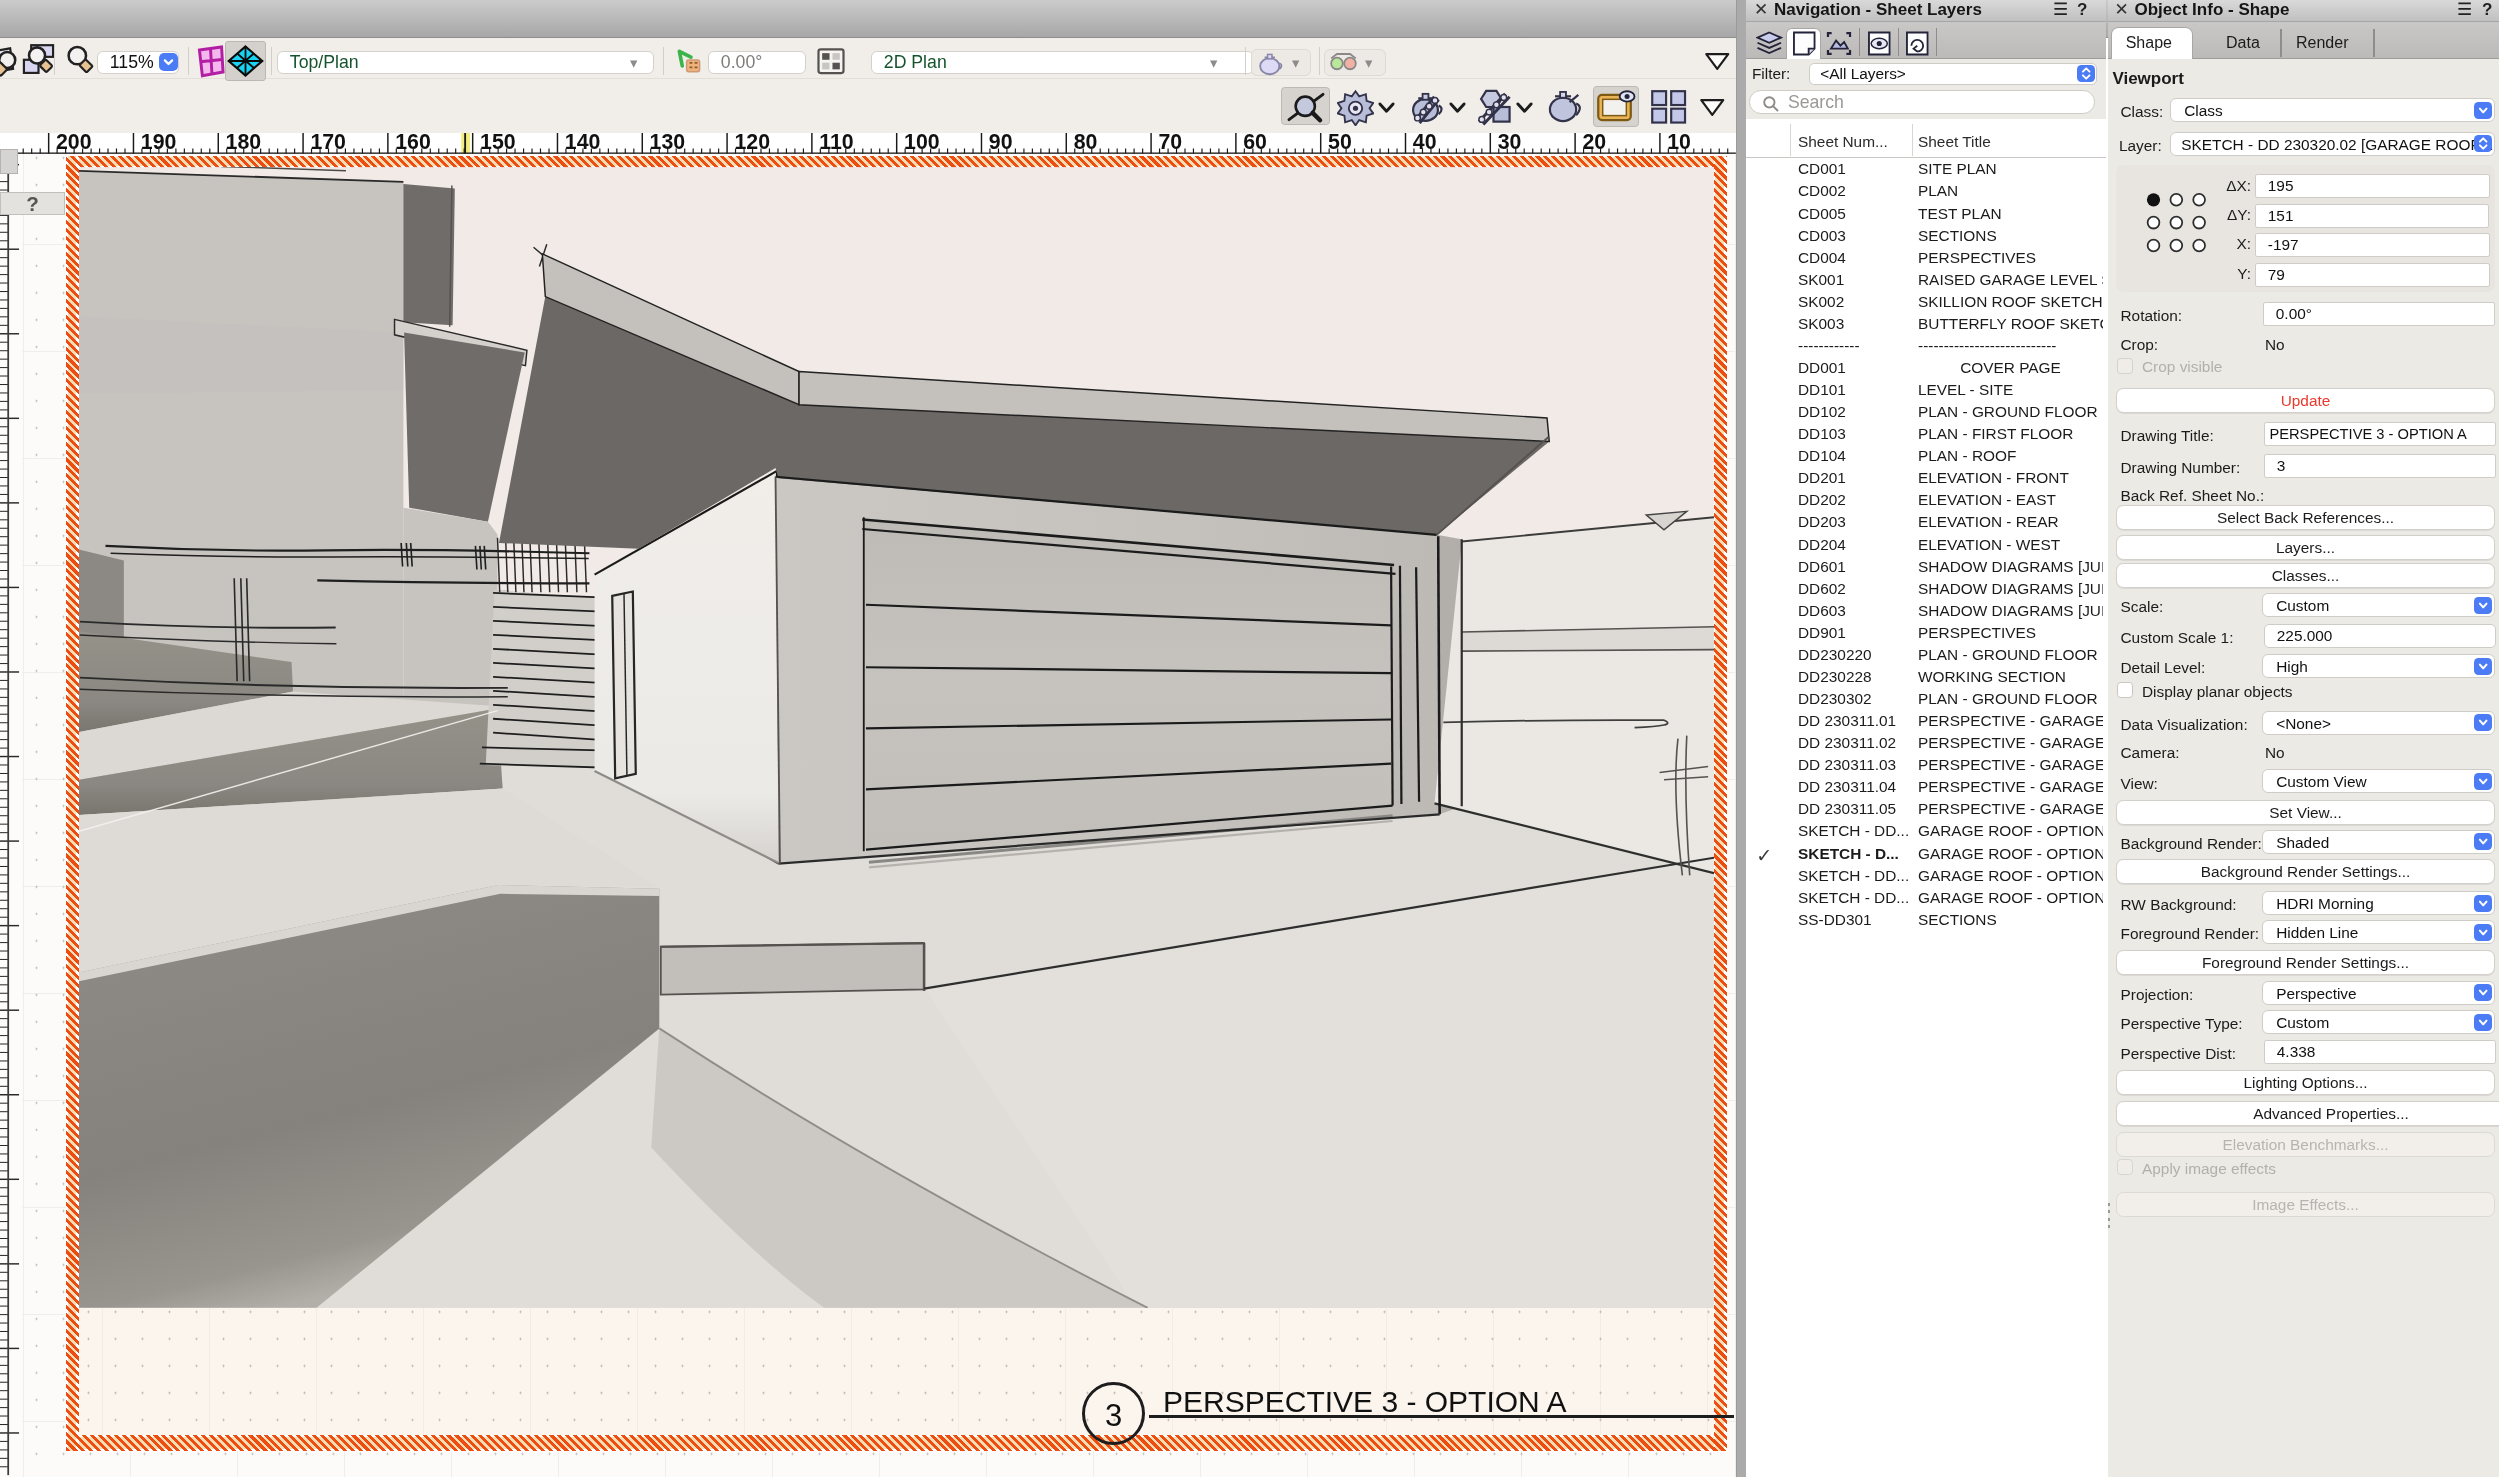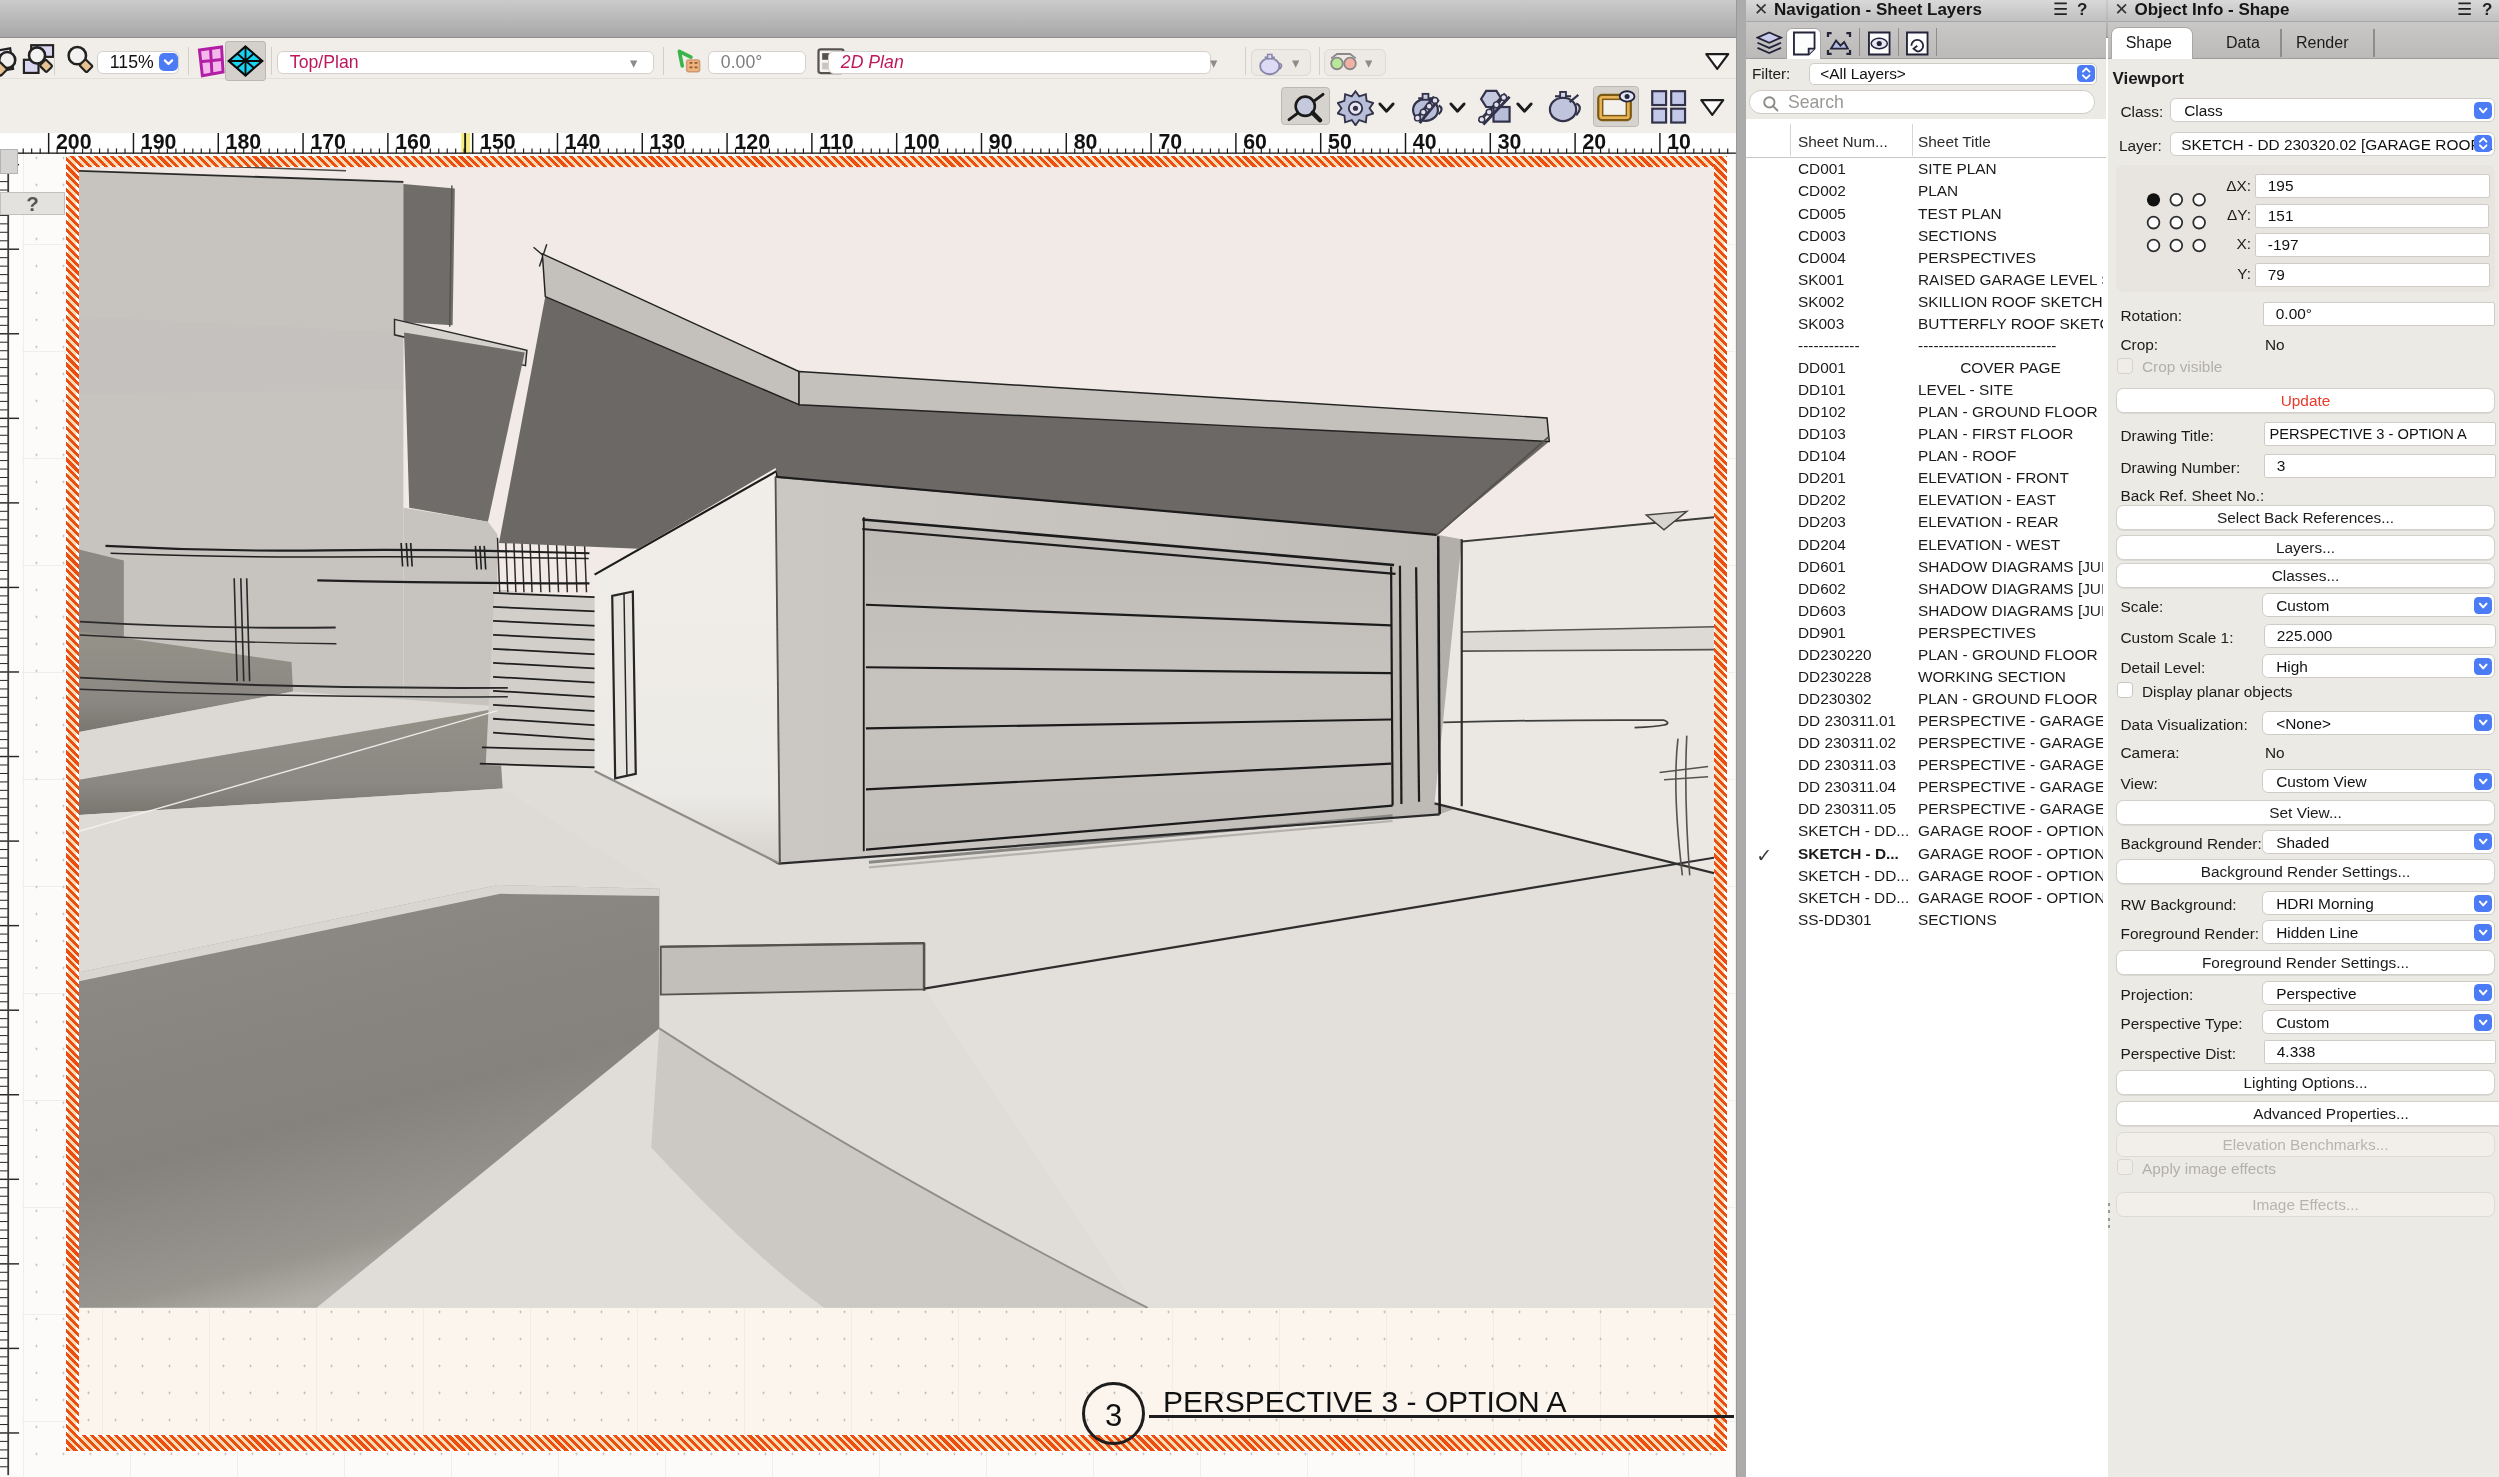--- a/index.html
+++ b/index.html
@@ -8,21 +8,21 @@
   #app { position:relative; width:2500px; height:1477px; background:#fff; }
 
   
   #titlebar { left:0; top:0; width:2500px; height:38px;
     background:linear-gradient(#cbcbcb,#a7a7a7); border-bottom:0.7px solid #8e8e8e; }
 
   
   #toolbar { left:0; top:38px; width:1736px; height:96px; background:#f1eee9; border-bottom:0.7px solid #c9c6c0; }
   .tsep { position:absolute; width:0.7px; background:#d2cfc9; top:8.8px; height:28px; }
   .tfield { position:absolute; top:12.5px; height:23px; background:#fff; border:0.7px solid #d4d1cc; border-radius:5.9px;
-     font-size:17.7px; color:#be185d; line-height:21.3px; padding-left:11.8px; }
+     font-size:17.7px; color:#14532d; line-height:21.3px; padding-left:11.8px; }
   .tchev { position:absolute; color:#8e8c8a; font-size:14.7px; top:16px; }
   .bluebtn { position:absolute; background:#4b7bf5; border-radius:5.1px; color:#fff; text-align:center; }
 
   
   #ruler { left:0; top:133px; width:1736px; height:20.6px; background:#fff; }
 
   
   #viewport { left:0; top:154px; width:1736px; height:1323px; background:#fcfbf9;
     background-image:
       radial-gradient(circle, #b7b5b2 0.8px, transparent 1.2px),
@@ -119,21 +119,21 @@
       <path d="M20 22 h4 M27 22 h4 M20 28 h4 M27 28 h4" stroke="#8a5a2b" stroke-width="2.5"></path>
     </svg>
     <div class="tfield" style="left:708px;width:98px;color:#7f7d7b;">0.00°</div>
     <svg class="abs" style="left:817px;top:10.3px" width="28" height="26.5" viewBox="0 0 38 36">
       <rect x="2" y="2" width="34" height="32" rx="3" fill="#f6f4f2" stroke="#55524f" stroke-width="3"></rect>
       <rect x="7" y="7" width="10" height="9" fill="#55524f"></rect>
       <rect x="21" y="7" width="10" height="9" fill="#c9c6c2"></rect>
       <rect x="7" y="20" width="10" height="9" fill="#c9c6c2"></rect>
       <rect x="21" y="20" width="10" height="9" fill="#55524f"></rect>
     </svg>
-    <div class="tfield" style="left:828px;width:383px;font-style:italic;">2D Plan</div>
+    <div class="tfield" style="left:871px;width:383px;">2D Plan</div>
     <div class="tchev" style="left:1210px;">▾</div>
     <div class="tsep" style="left:1245px"></div>
     <div class="abs" style="left:1251px;top:11px;width:60px;height:26.5px;background:#edeae5;border:0.7px solid #ddd9d3;border-radius:5.9px;"></div>
     <svg class="abs" style="left:1255px;top:11.8px" width="31" height="26.5" viewBox="0 0 42 36">
       <ellipse cx="20" cy="22" rx="13" ry="11" fill="#dcdaf4" stroke="#8886a8" stroke-width="2.5"></ellipse>
       <path d="M13 10 h14 M33 18 q6 2 0 8" fill="none" stroke="#8886a8" stroke-width="2.5"></path>
       <rect x="17" y="6" width="6" height="6" fill="#dcdaf4" stroke="#8886a8" stroke-width="2"></rect>
     </svg>
     <div class="tchev" style="left:1292px;">▾</div>
     <div class="tsep" style="left:1319px"></div>

